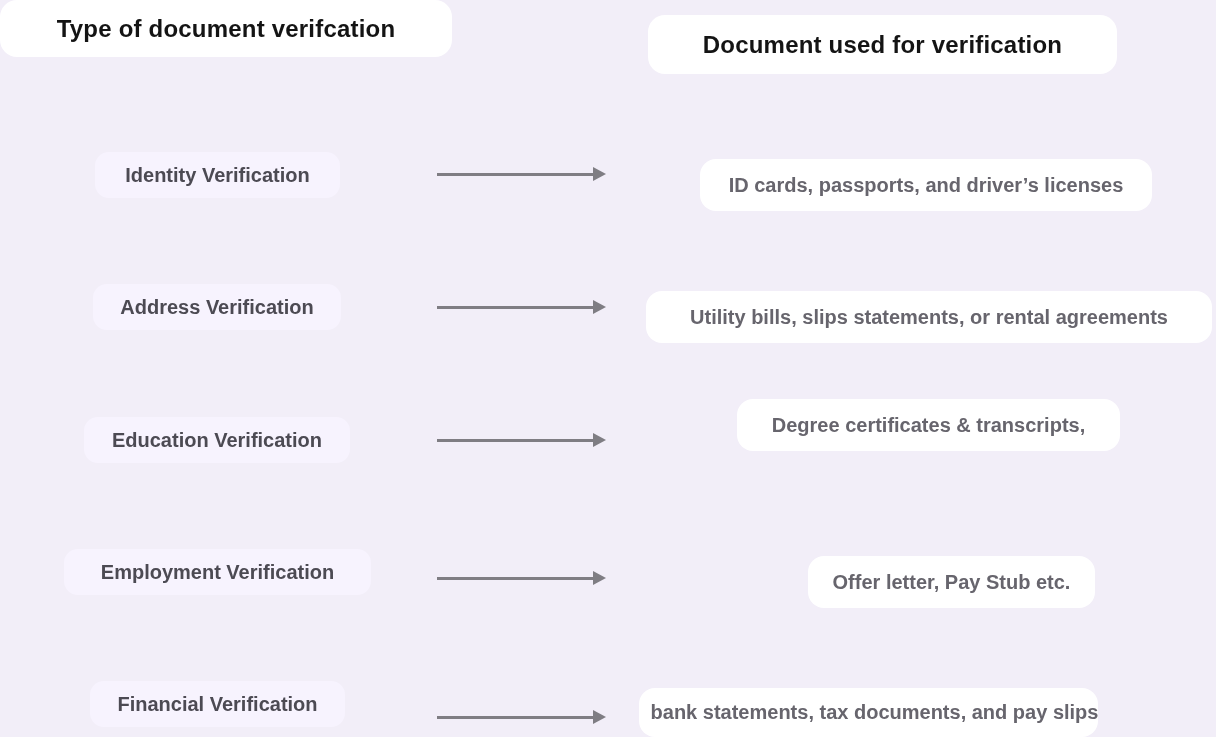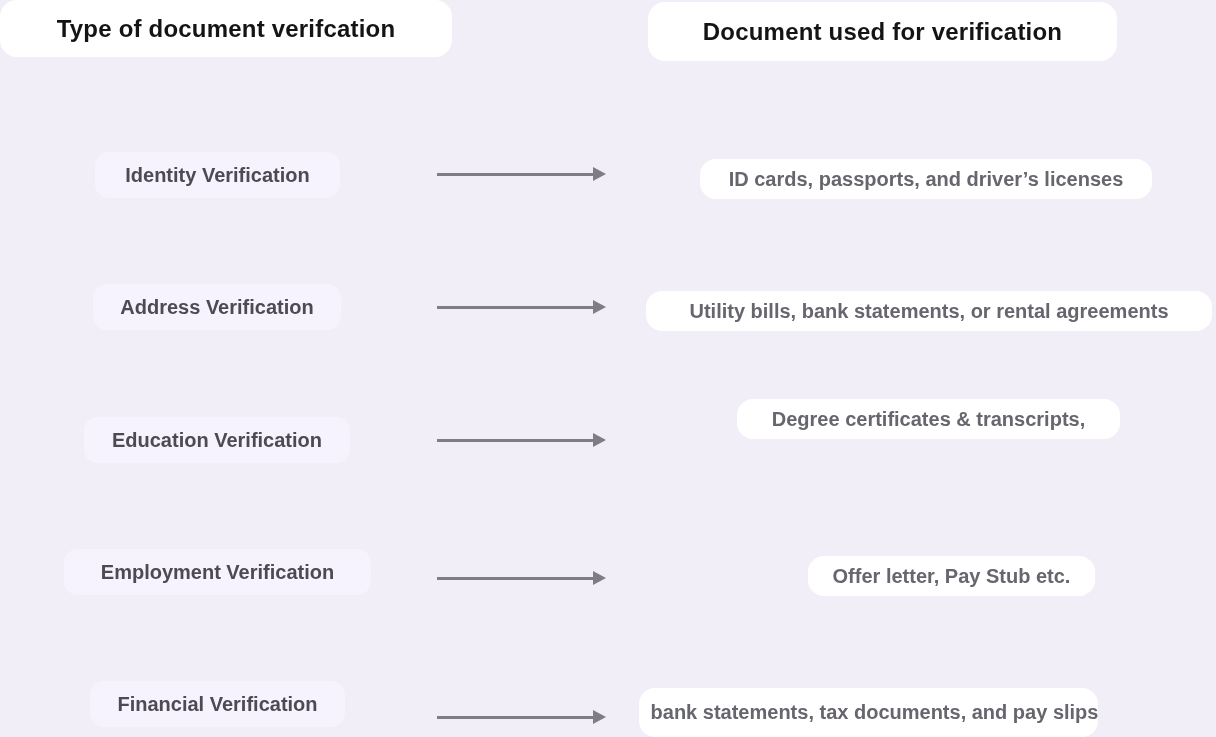--- a/index.html
+++ b/index.html
@@ -27,35 +27,35 @@
   }
   .header-box{
     background: var(--box-white);
     border-radius: 17px;
     color: var(--header-text);
     font-weight: 700;
     font-size: 24px;
     letter-spacing: 0.2px;
   }
   .header-left{ left:0; top:6; width:452px; height:57px; }
-  .header-right{ left:648px; top:2px; width:469px; height:59px; }
+  .header-right{ left:648px; top:15px; width:469px; height:59px; }
 
   .type-pill{
     background: var(--pill-left-bg);
     border-radius: 14px;
     color: var(--left-text);
     font-size: 20px;
     height: 46px;
   }
   .doc-box{
     background: var(--box-white);
     border-radius: 16px;
     color: var(--right-text);
     font-size: 20px;
-    height: 40px;
+    height: 52px;
   }
 
   
   .r1-left{ left:95px;  top:152px; width:245px; }
   .r2-left{ left:93px;  top:284px; width:248px; }
   .r3-left{ left:84px;  top:417px; width:266px; }
   .r4-left{ left:64px;  top:549px; width:307px; }
   .r5-left{ left:90px;  top:681px; width:255px; }
 
   .r1-right{ left:700px; top:159px; width:452px; }
@@ -96,21 +96,21 @@
 
 <div>
   <div class="abs box type-pill r1-left">Identity Verification</div>
   <div class="arrow r1-arrow"></div>
   <div class="abs box doc-box r1-right">ID cards, passports, and driver’s licenses</div>
 </div>
 
 <div>
   <div class="abs box type-pill r2-left">Address Verification</div>
   <div class="arrow r2-arrow"></div>
-  <div class="abs box doc-box r2-right">Utility bills, bank statements, or rental agreements</div>
+  <div class="abs box doc-box r2-right">Utility bills, slips statements, or rental agreements</div>
 </div>
 
 <div>
   <div class="abs box type-pill r3-left">Education Verification</div>
   <div class="arrow r3-arrow"></div>
   <div class="abs box doc-box r3-right">Degree certificates &amp; transcripts,</div>
 </div>
 
 <div>
   <div class="abs box type-pill r4-left">Employment Verification</div>

